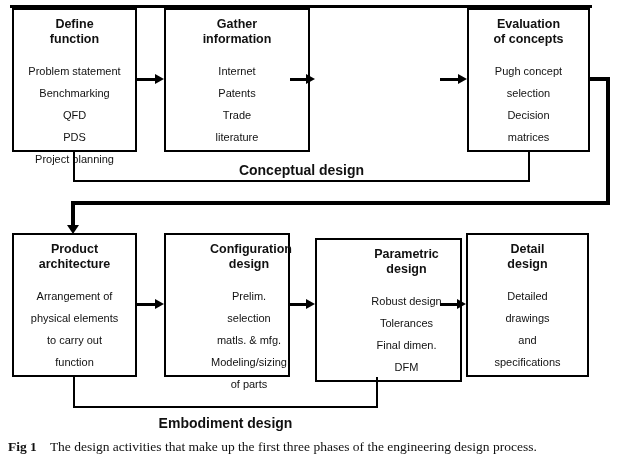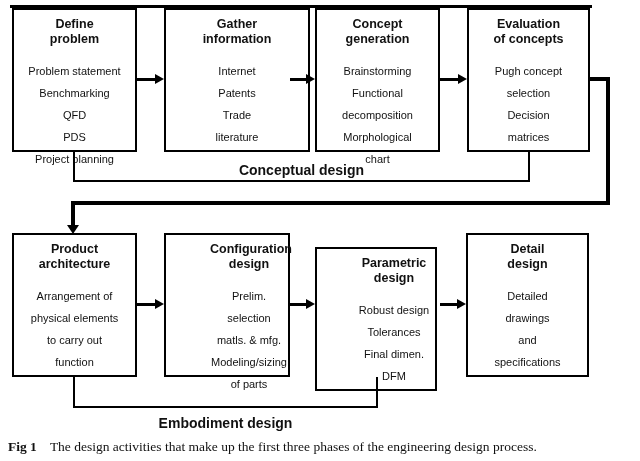--- a/index.html
+++ b/index.html
@@ -39,46 +39,37 @@
 </style>
 </head>
 <body>
 
 <div class="page">
 
   <div class="line" style="left:10px;top:5px;width:582px;height:3px;"></div>
 
   <div class="box" style="left:12px;top:8px;width:125px;height:144px;">
     <div class="box-title">Define
-problem</div>
+function</div>
     <div class="box-body">Problem statement
 Benchmarking
 QFD
 PDS
 Project planning</div>
   </div>
 
   <div class="box" style="left:164px;top:8px;width:146px;height:144px;">
     <div class="box-title">Gather
 information</div>
     <div class="box-body">Internet
 Patents
 Trade
 literature</div>
   </div>
 
-  <div class="box" style="left:315px;top:8px;width:125px;height:144px;">
-    <div class="box-title">Concept
-generation</div>
-    <div class="box-body">Brainstorming
-Functional
-decomposition
-Morphological
-chart</div>
-  </div>
 
   <div class="box" style="left:467px;top:8px;width:123px;height:144px;">
     <div class="box-title">Evaluation
 of concepts</div>
     <div class="box-body">Pugh concept
 selection
 Decision
 matrices</div>
   </div>
 
@@ -121,21 +112,21 @@
 
   <div class="box" style="left:164px;top:233px;width:126px;height:144px;padding-left:44px;">
     <div class="box-title">Configuration
 design</div>
     <div class="box-body">Prelim. selection
 matls. &amp; mfg.
 Modeling/sizing
 of parts</div>
   </div>
 
-  <div class="box" style="left:315px;top:247px;width:122px;height:144px;padding-left:36px;">
+  <div class="box" style="left:315px;top:238px;width:147px;height:144px;padding-left:36px;">
     <div class="box-title">Parametric
 design</div>
     <div class="box-body">Robust design
 Tolerances
 Final dimen.
 DFM</div>
   </div>
 
   <div class="box" style="left:466px;top:233px;width:123px;height:144px;">
     <div class="box-title">Detail

